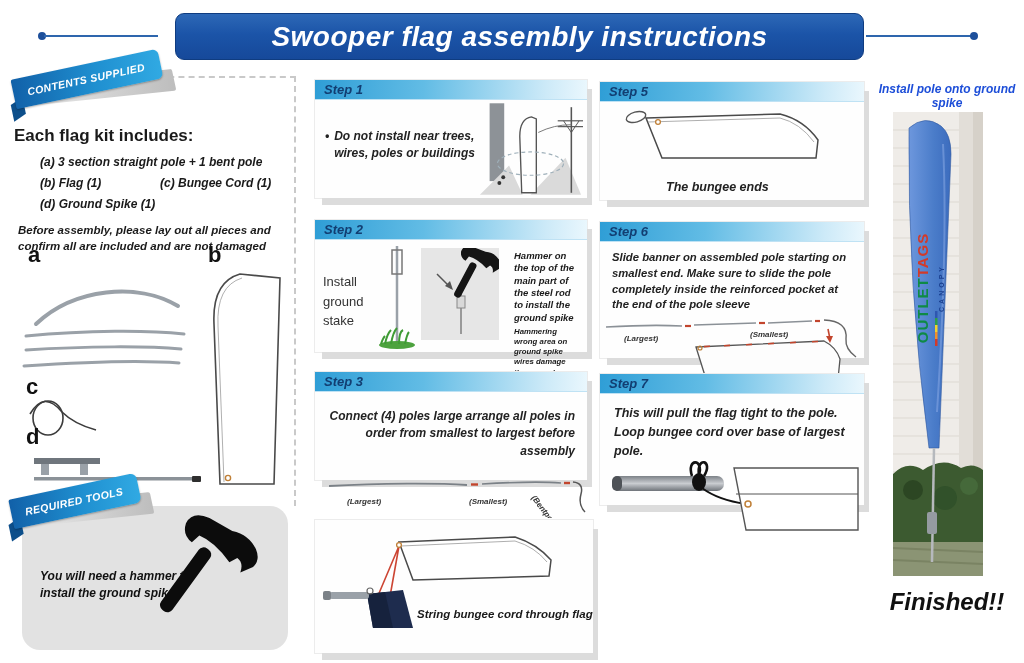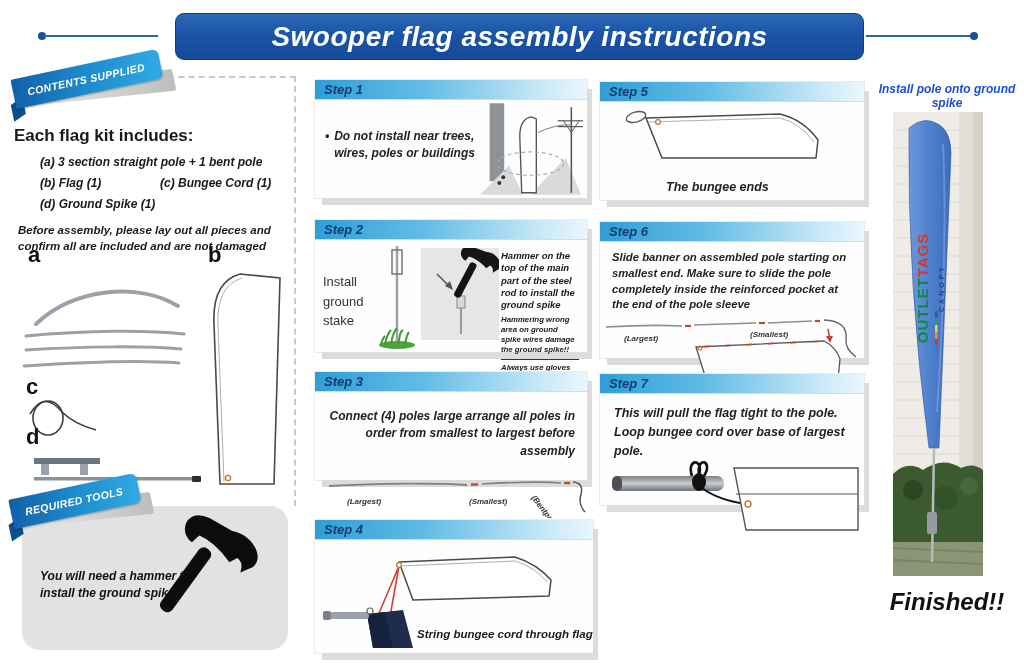--- a/index.html
+++ b/index.html
@@ -55,21 +55,21 @@
   .step-body{position:relative;}
 
   #step1{left:315px;top:80px;width:272px;height:118px;}
   .s1-row{display:flex;}
   .s1-text{margin:28px 0 0 10px;width:158px;font-weight:bold;font-style:italic;font-size:12px;line-height:1.45;display:flex;gap:5px;color:#222;}
   #step1 svg{margin-left:auto;margin-right:4px;margin-top:1px;}
 
   #step2{left:315px;top:220px;width:272px;height:132px;}
   .s2-row{display:flex;height:113px;}
   .s2-label{width:52px;padding:32px 0 0 8px;font-size:13px;color:#333;line-height:1.5;}
-  .s2-textcol{flex:1;padding:10px 8px 0 2px;color:#1a1a1a;}
+  .s2-textcol{flex:1;padding:10px 8px 0 15px;color:#1a1a1a;}
   .s2-bold{font-weight:bold;font-style:italic;font-size:9.5px;line-height:1.3;}
   .s2-warn{font-weight:bold;font-style:italic;font-size:7.8px;margin-top:3px;line-height:1.3;}
   .s2-divider{border:none;border-top:1px solid #333;margin:4px 0 3px 0;}
   .s2-caution{font-style:italic;font-weight:bold;font-size:7.8px;line-height:1.3;}
 
   #step3{left:315px;top:372px;width:272px;height:108px;text-align:right;}
   .s3-text{padding:16px 12px 0 14px;font-weight:bold;font-style:italic;font-size:12px;line-height:1.45;color:#222;}
 
   #step4{left:315px;top:520px;width:278px;height:133px;}
 
@@ -238,21 +238,20 @@
       <line x1="243" y1="23" x2="249" y2="23" stroke="#c2452d" stroke-width="2.4"></line>
       <path d="M252 22 Q263 23 260 34 Q257 45 264 52" stroke="#555" stroke-width="1.5" fill="none"></path>
       <text x="26" y="44" class="dlabel">(Largest)</text>
       <text x="148" y="44" class="dlabel">(Smallest)</text>
       <text x="210" y="38" transform="rotate(52 210 38)" class="dlabel">(Bentpole)</text>
     </svg>
   </div>
 </div>
 
 <div class="step" id="step4">
-  <div class="step-header">Step 4</div>
   <div class="step-body">
     <svg width="278" height="112" viewBox="0 0 278 112">
       <path d="M84 22 L200 17 Q222 24 236 40 L234 56 L98 60 Z" fill="#fff" stroke="#4a4a4a" stroke-width="1.5"></path>
       <path d="M86 26 L200 21 Q220 27 232 42" fill="none" stroke="#999" stroke-width="0.8"></path>
       <path d="M84 26 L62 78 M84 26 L74 82" stroke="#cc4533" stroke-width="1.6" fill="none"></path>
       <circle cx="84" cy="25" r="2.4" fill="#fff" stroke="#c08038" stroke-width="1.3"></circle>
       <polygon points="52,74 88,70 98,108 58,108" fill="#1e2c4e"></polygon>
       <polygon points="52,74 70,72 78,108 58,108" fill="#16223d"></polygon>
       <rect x="14" y="72" width="40" height="7" rx="3" fill="#9aa1a8"></rect>
       <rect x="8" y="71" width="8" height="9" rx="2" fill="#7b8187"></rect>

